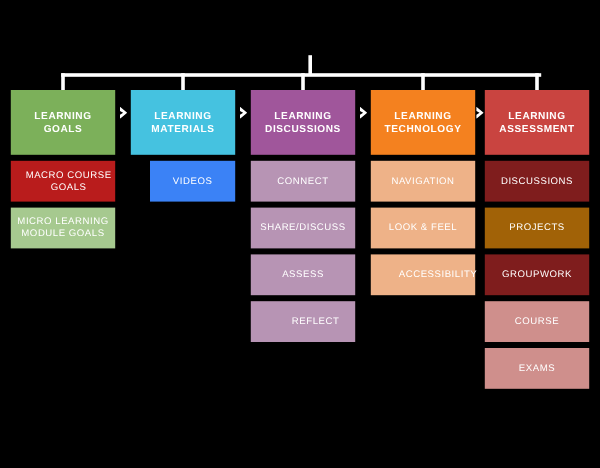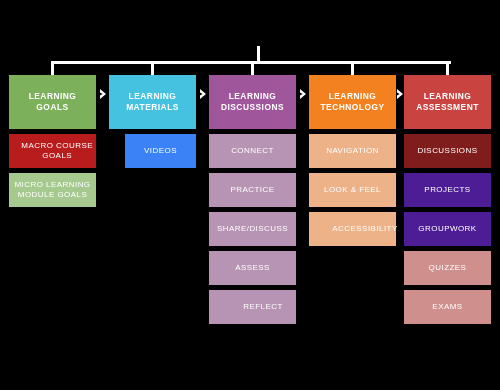--- a/index.html
+++ b/index.html
@@ -169,25 +169,20 @@
             <div class="hdr-text">DISCUSSIONS</div>
           </div>
         </div>
         <div class="item-box" style="background: rgb(183, 148, 180);">
           <div>
             <div class="item-text">CONNECT</div>
           </div>
         </div>
         <div class="item-box" style="background: rgb(183, 148, 180);">
           <div>
-            <div class="item-text">PRACTICE</div>
-          </div>
-        </div>
-        <div class="item-box" style="background: rgb(183, 148, 180);">
-          <div>
             <div class="item-text">SHARE/DISCUSS</div>
           </div>
         </div>
         <div class="item-box" style="background: rgb(183, 148, 180);">
           <div>
             <div class="item-text">ASSESS</div>
           </div>
         </div>
         <div class="item-box" style="background: rgb(183, 148, 180); padding-left: 24px;">
           <div>
@@ -223,33 +218,33 @@
           <div>
             <div class="hdr-text">LEARNING</div>
             <div class="hdr-text">ASSESSMENT</div>
           </div>
         </div>
         <div class="item-box" style="background: #7f1d1d;">
           <div>
             <div class="item-text">DISCUSSIONS</div>
           </div>
         </div>
-        <div class="item-box" style="background: #4c1d95;">
+        <div class="item-box" style="background: #a16207;">
           <div>
             <div class="item-text">PROJECTS</div>
           </div>
         </div>
-        <div class="item-box" style="background: #4c1d95;">
+        <div class="item-box" style="background: #7f1d1d;">
           <div>
             <div class="item-text">GROUPWORK</div>
           </div>
         </div>
         <div class="item-box" style="background: rgb(207, 143, 140);">
           <div>
-            <div class="item-text">QUIZZES</div>
+            <div class="item-text">COURSE</div>
           </div>
         </div>
         <div class="item-box" style="background: rgb(207, 143, 140);">
           <div>
             <div class="item-text">EXAMS</div>
           </div>
         </div>
       </div>
     </div>
 

